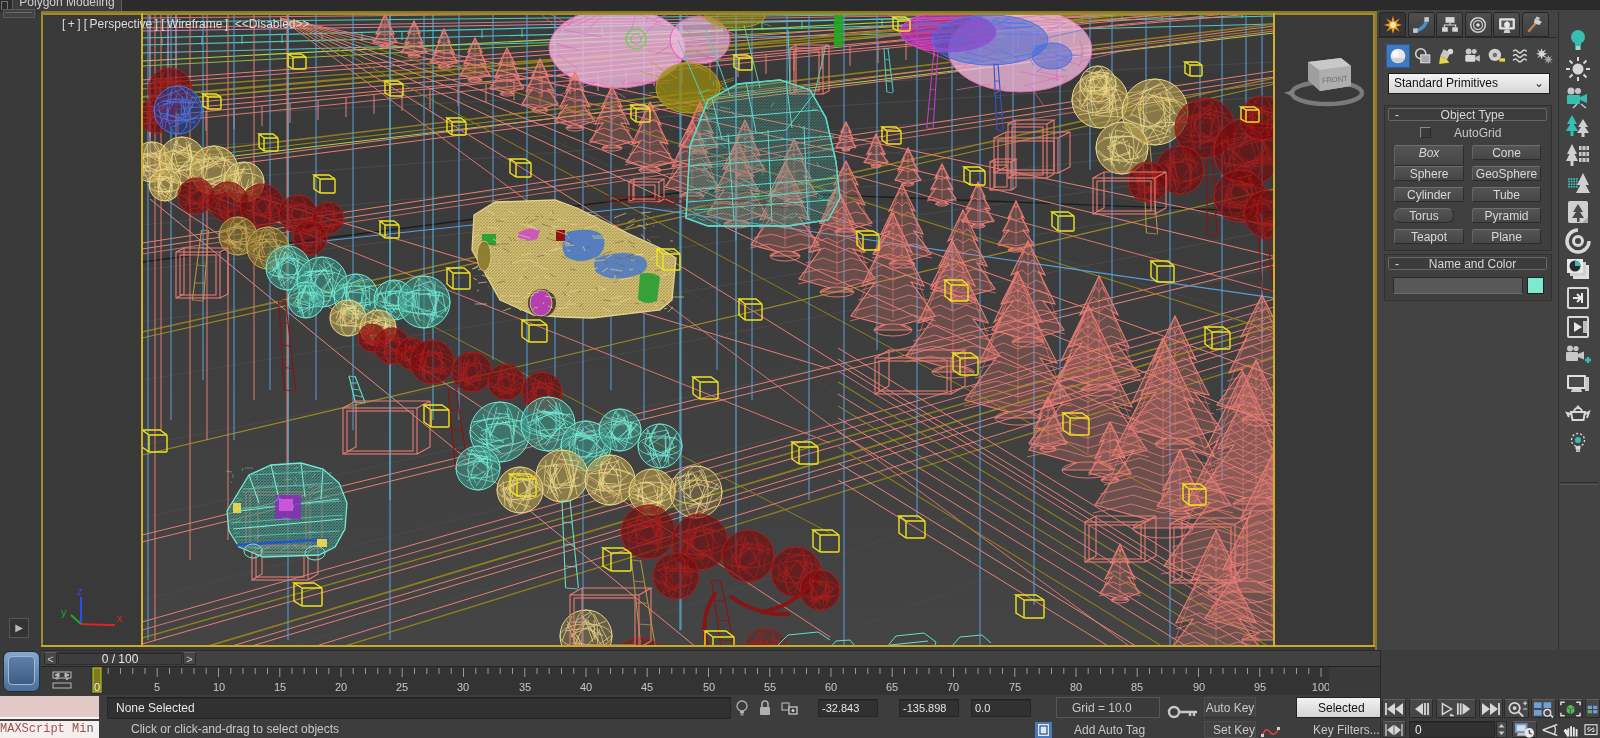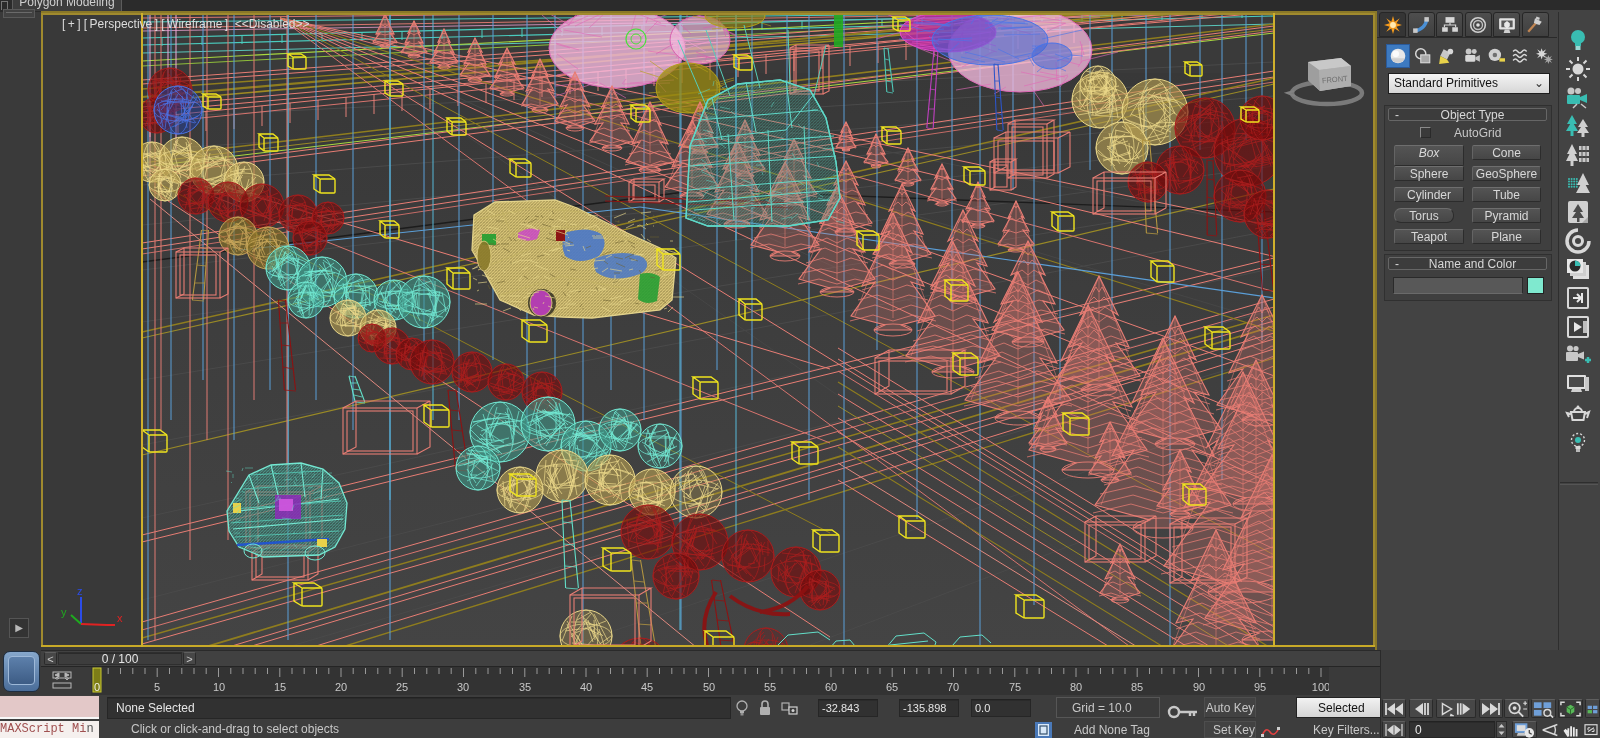--- a/index.html
+++ b/index.html
@@ -1386,21 +1386,21 @@
     </svg></div>
 <div class="abs" style="left:1204px;top:697px;width:52px;height:21px;background:#424242;border:1px solid #4e4e4e;border-bottom-color:#333;color:#c8c8c8;font-size:12px;text-align:center;line-height:20px;">Auto Key</div>
 <div class="abs" style="left:1258px;top:697px;width:114px;height:21px;background:linear-gradient(#f2f2f2,#d4d4d4);border:1px solid #222;color:#111;font-size:12px;line-height:20px;padding-left:21px;margin-left:38px;">Selected<span style="float:right;margin-right:6px;color:#333;">⌄</span></div>
 
 <div class="abs txt" style="left:115px;top:722px;">Click or click-and-drag to select objects</div>
 <div class="abs" style="left:1035px;top:722px;"><svg width="17" height="16" viewBox="0 0 17 16">
       <rect x="0" y="0" width="17" height="16" fill="#4a79b8"></rect>
       <rect x="3" y="2" width="11" height="12" fill="#d8e8f8"></rect>
       <rect x="5" y="4" width="7" height="8" fill="none" stroke="#35506e" stroke-width="1.2"></rect>
     </svg></div>
-<div class="abs txt" style="left:1058px;top:723px;">Add None Tag</div>
+<div class="abs txt" style="left:1058px;top:723px;">Add Auto Tag</div>
 <div class="abs" style="left:1204px;top:721px;width:52px;height:17px;background:#424242;border:1px solid #4e4e4e;color:#c8c8c8;font-size:12px;text-align:right;line-height:16px;">Set Key</div>
 <div class="abs" style="left:1260px;top:724px;"><svg width="22" height="16" viewBox="0 0 22 16">
       <path d="M2,12 q4,-10 8,-4 t9,-4" stroke="#e04040" stroke-width="1.6" fill="none"></path>
       <rect x="1" y="10" width="3" height="3" fill="#d0d0d0"></rect>
       <rect x="17" y="3" width="3" height="3" fill="#d0d0d0"></rect>
     </svg></div>
 <div class="abs txt" style="left:1297px;top:723px;">Key Filters...</div>
 
 <div class="abs" style="left:1380px;top:650px;width:220px;height:88px;background:#3d3d3d;border-left:1px solid #2a2a2a;"></div>
 <div class="abs pbtn" style="left:1382px;top:699px;width:24px;height:19px;">

